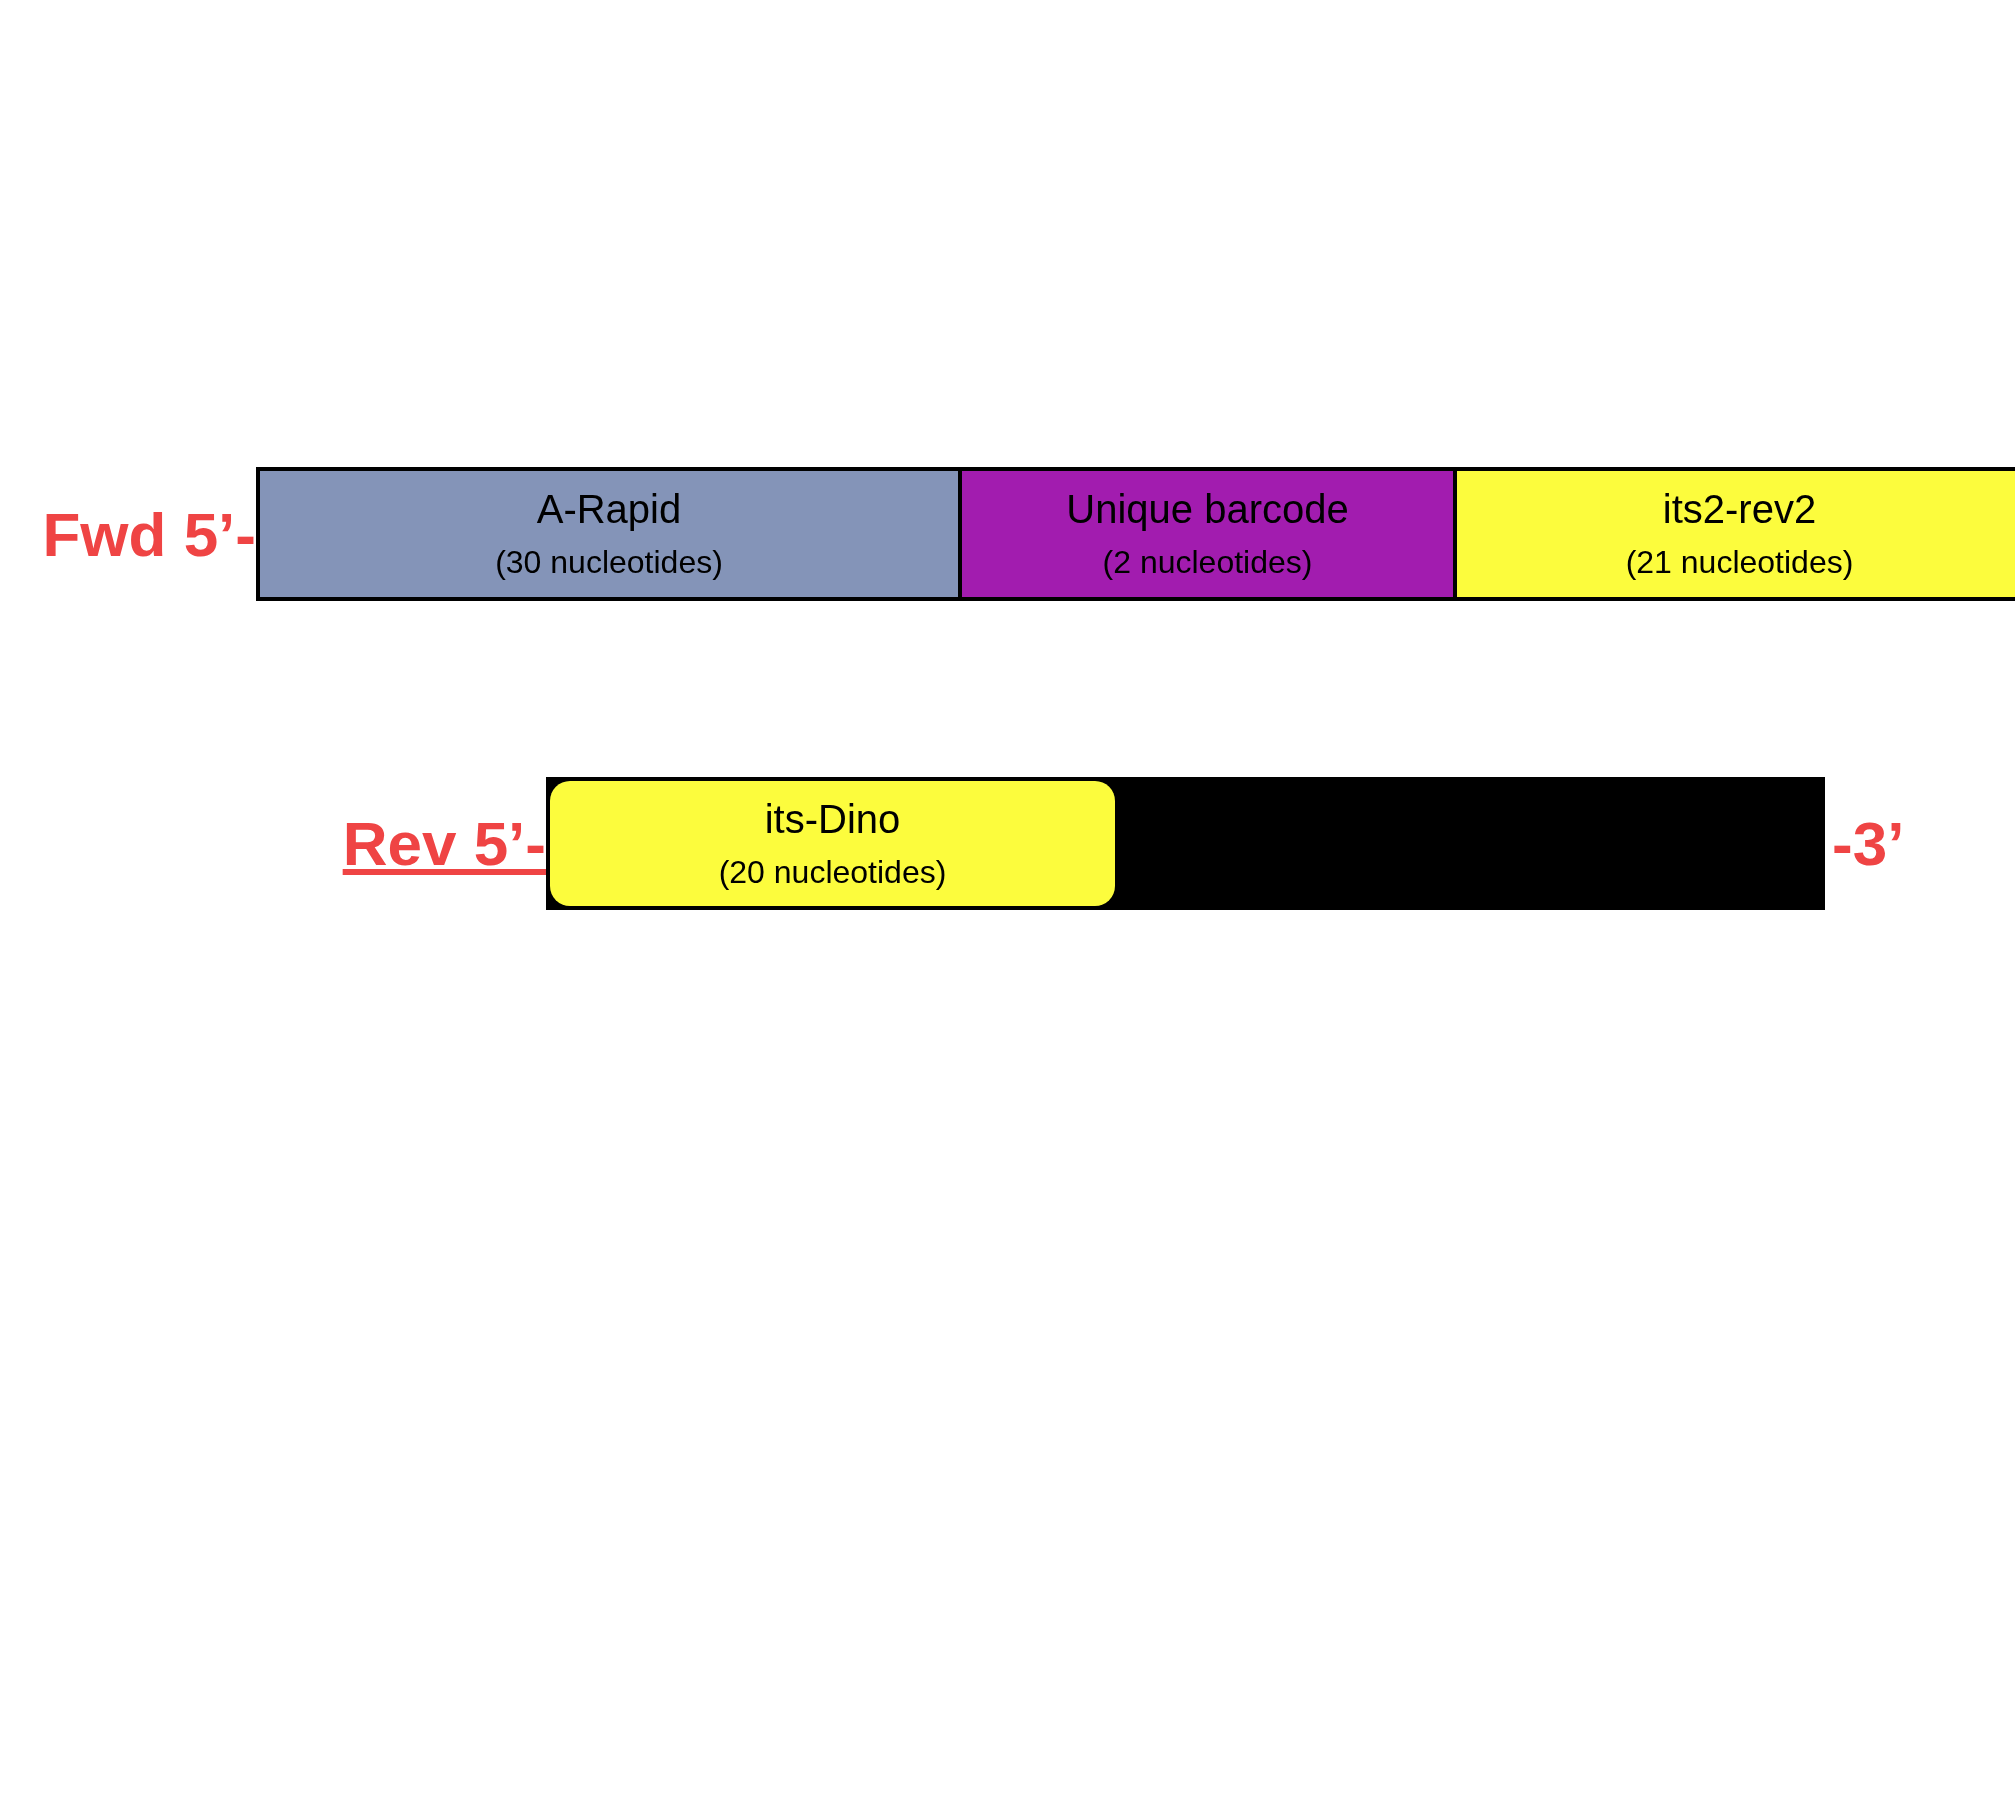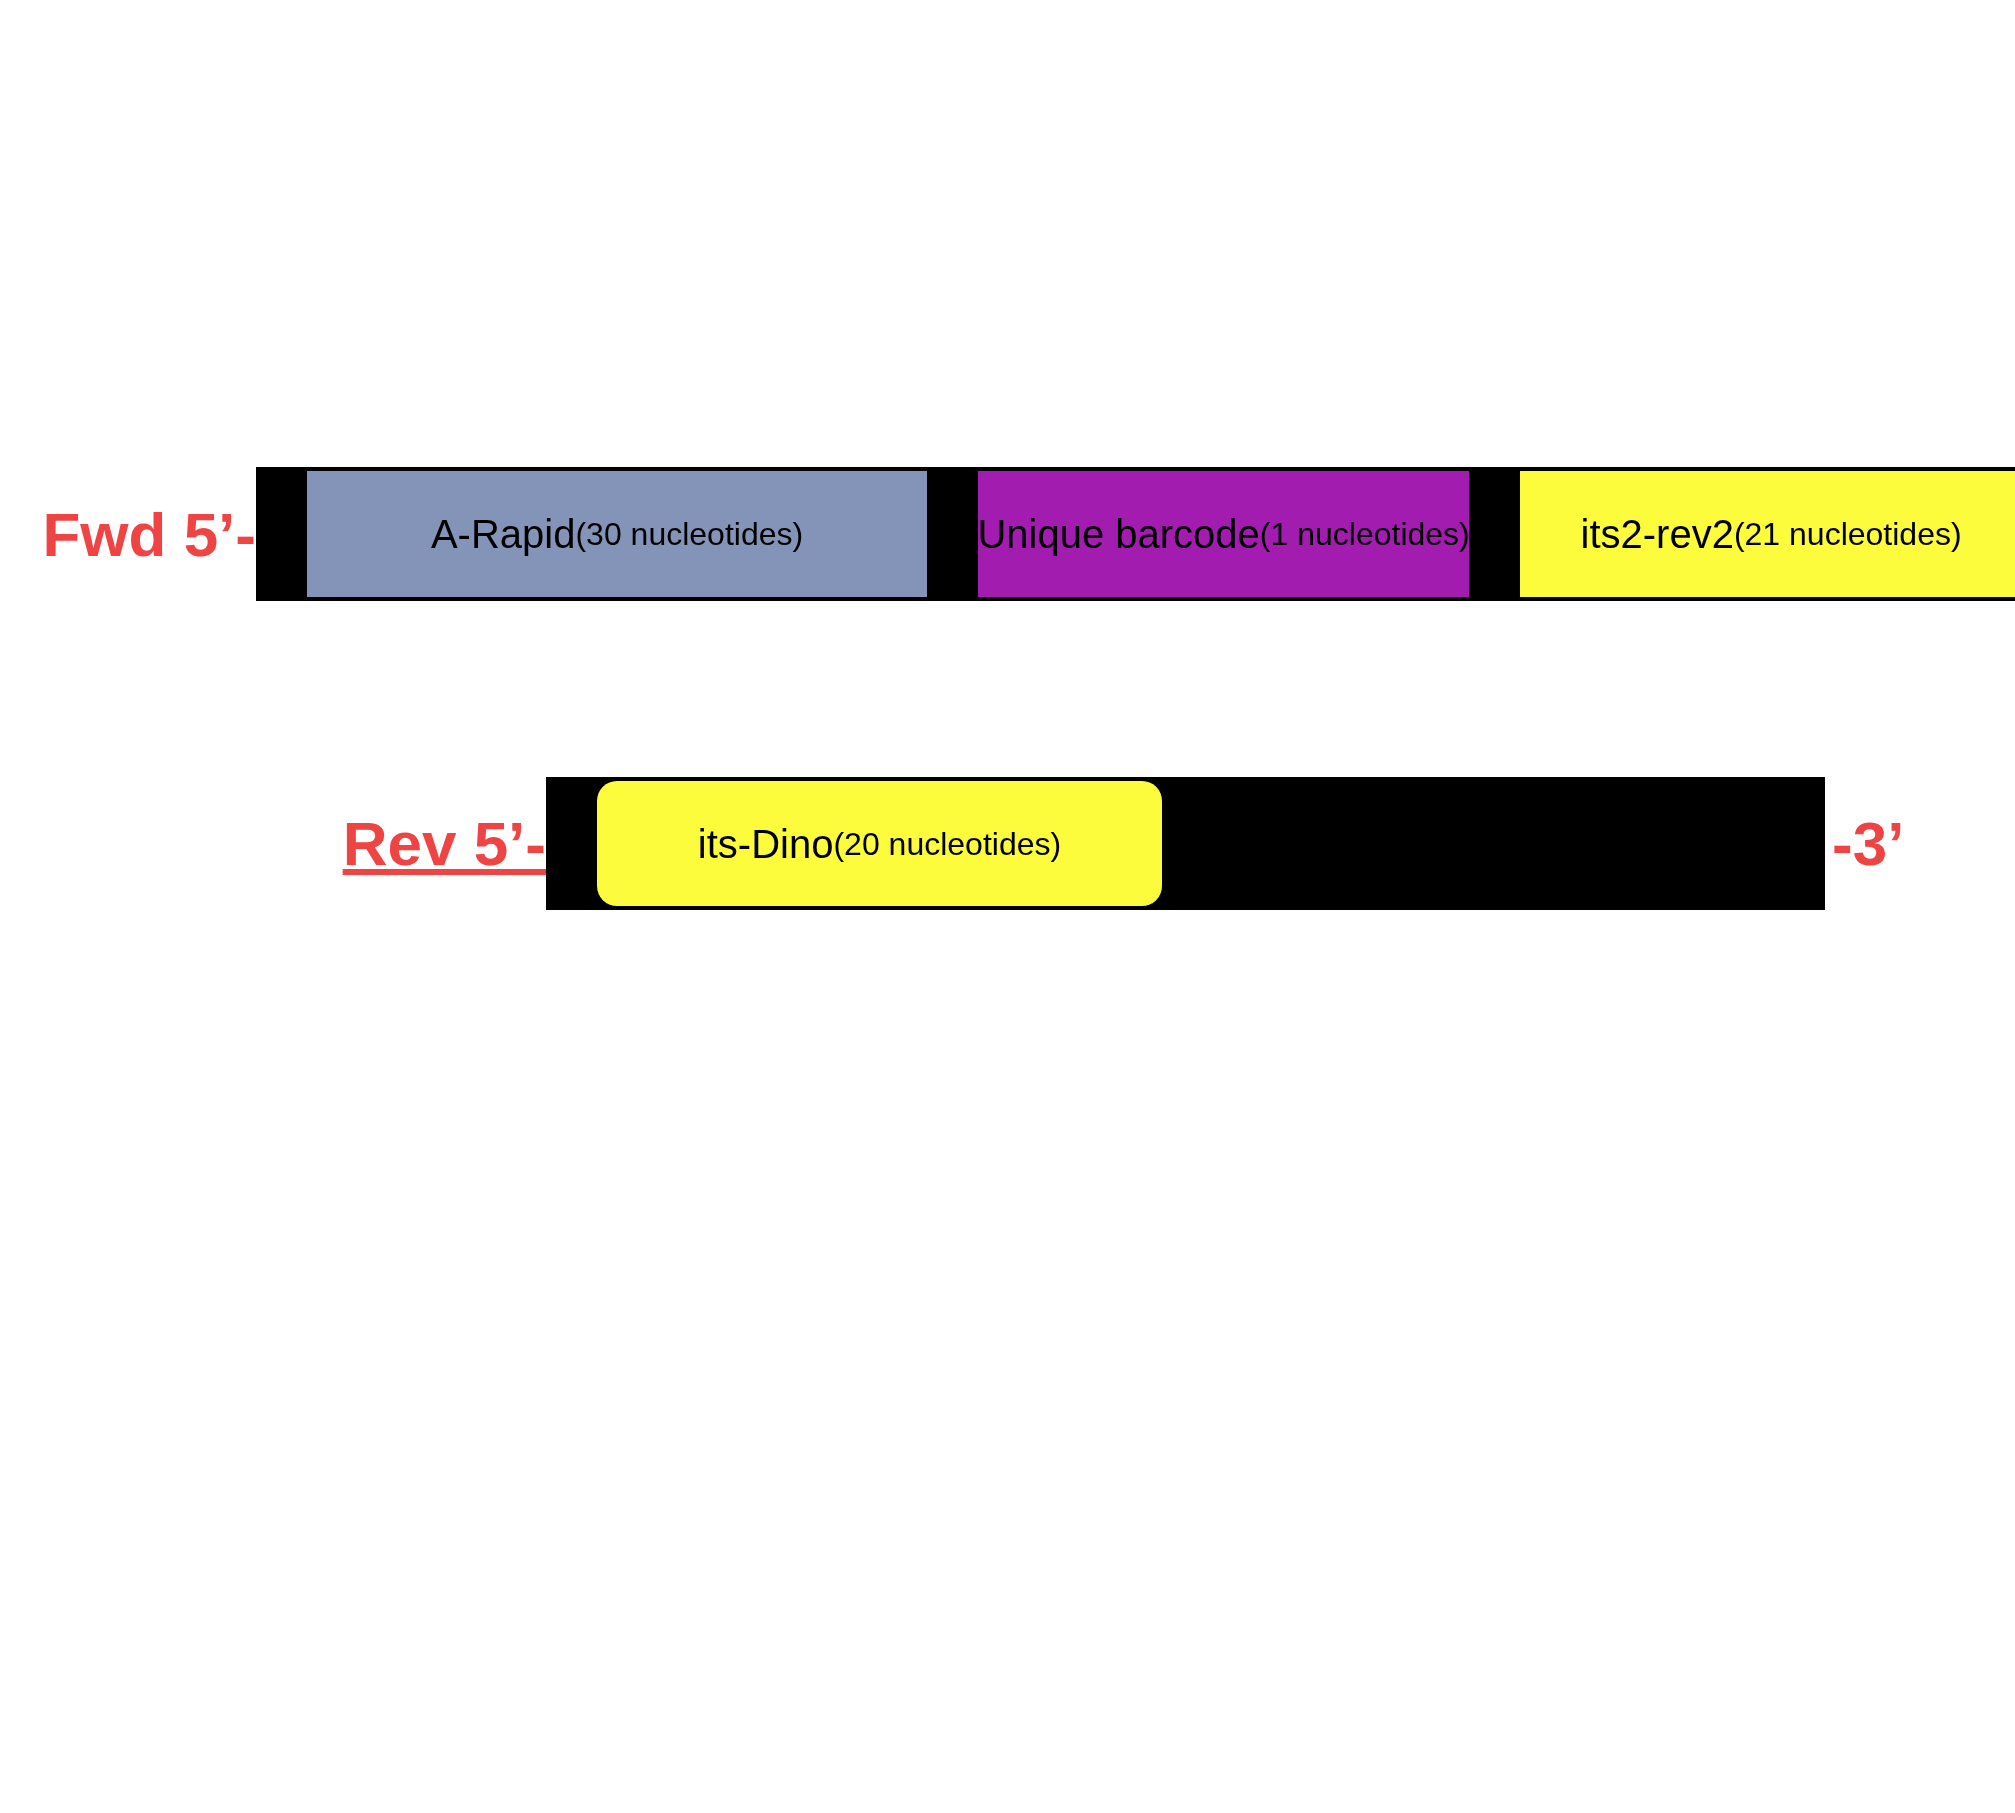--- a/index.html
+++ b/index.html
@@ -29,26 +29,25 @@
     width: 1770px; height: 134px;
   }
   .bar-row2 {
     left: 546px; top: 777px;
     width: 1279px; height: 133px;
   }
   .segment {
     box-sizing: border-box;
     height: 100%;
     display: flex;
-    flex-direction: row;
+    flex-direction: column;
     align-items: center;
     justify-content: center;
     text-align: right;
     color: #000000;
-    margin-left: 47px;
   }
   .segment.divided { border-right: 4px solid #000000; }
   .seg-name  { font-size: 40px; line-height: 56px; white-space: nowrap; }
   .seg-detail{ font-size: 32px;  line-height: 50px; white-space: nowrap; }
 
   .end-label {
     position: absolute;
     display: flex;
     align-items: center;
     font-weight: bold;
@@ -77,21 +76,21 @@
 
   <div class="end-label end-left lbl-fwd">Fwd 5’-</div>
 
   <div class="bar bar-row1">
     <div class="segment divided w-a-rapid" style="background-color: rgb(132, 148, 184);">
       <div class="seg-name">A-Rapid</div>
       <div class="seg-detail">(30 nucleotides)</div>
     </div>
     <div class="segment divided w-barcode" style="background-color: #a21caf;">
       <div class="seg-name">Unique barcode</div>
-      <div class="seg-detail">(1 nucleotides)</div>
+      <div class="seg-detail">(2 nucleotides)</div>
     </div>
     <div class="segment w-its2rev2" style="background-color: rgb(252, 252, 61);">
       <div class="seg-name">its2-rev2</div>
       <div class="seg-detail">(21 nucleotides)</div>
     </div>
   </div>
 
   <div class="end-label end-left lbl-rev">Rev 5’-</div>
 
   <div class="bar bar-row2">

